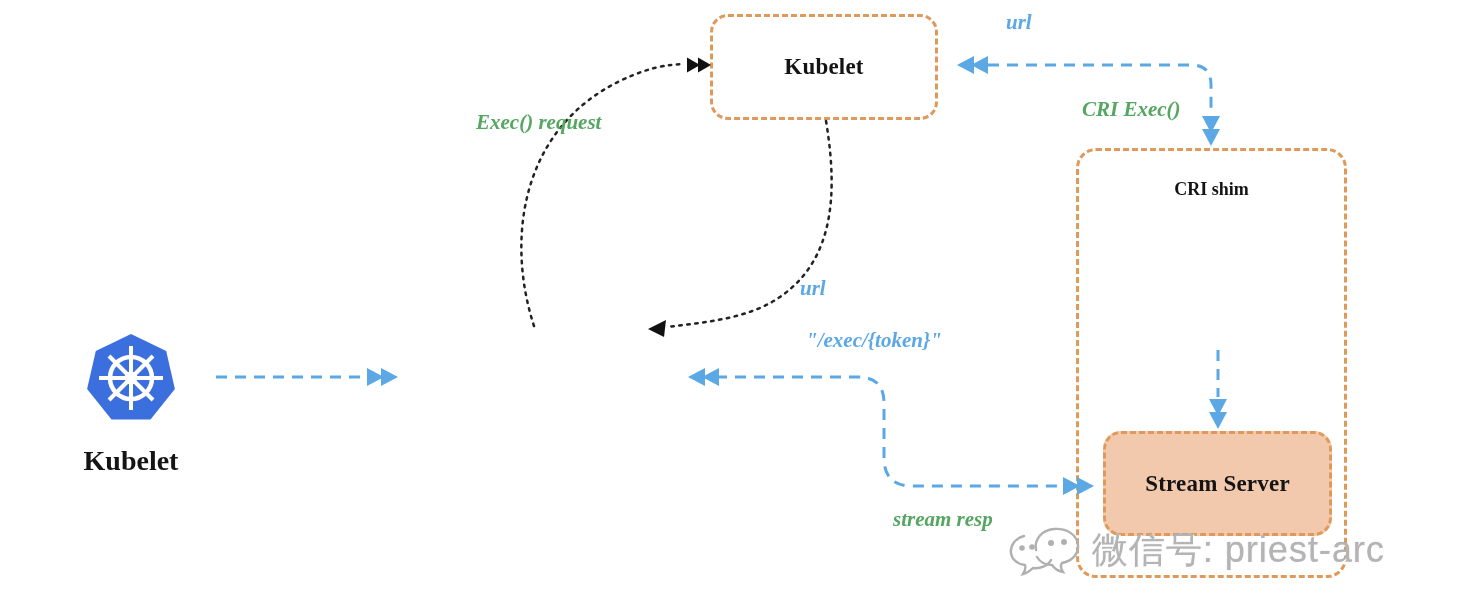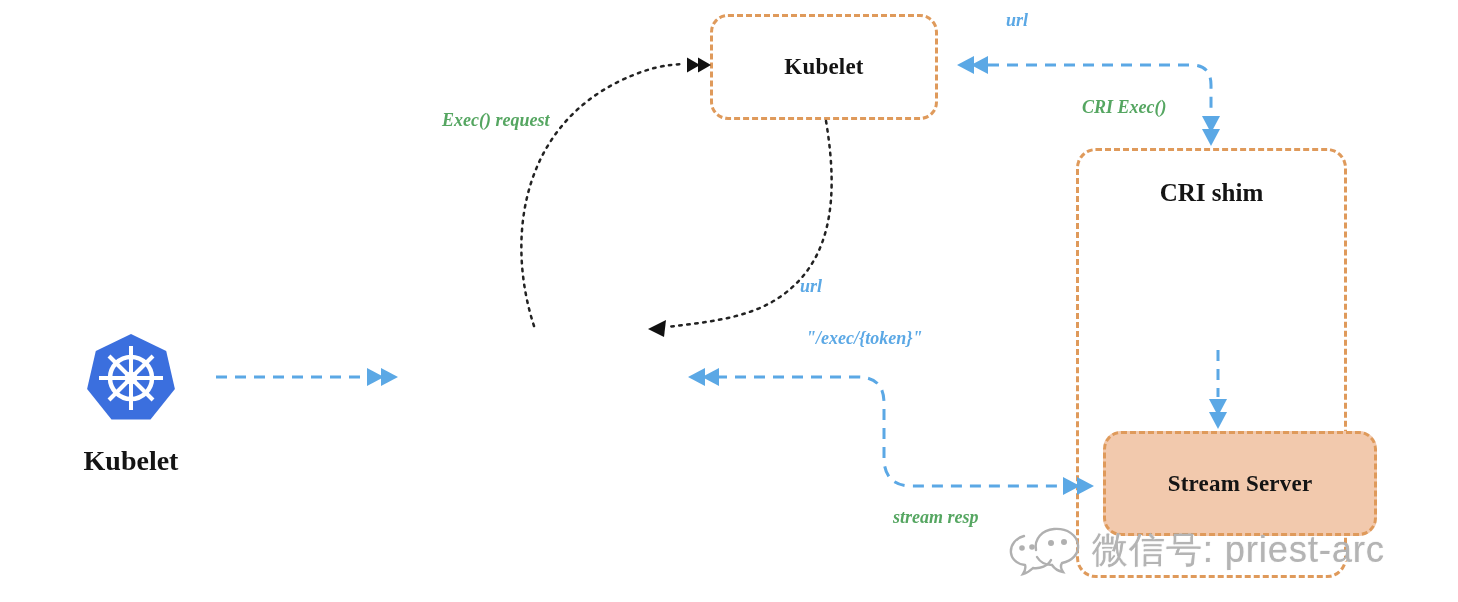--- a/index.html
+++ b/index.html
@@ -4,23 +4,23 @@
 <style>
   html,body{margin:0;padding:0;background:#fff;}
   .canvas{position:relative;width:1458px;height:602px;background:#ffffff;overflow:hidden;
           font-family:"Liberation Serif","DejaVu Serif",serif;}
   .box{position:absolute;border:3px dashed #DF9A5B;border-radius:18px;background:#fff;
        display:flex;align-items:center;justify-content:center;box-sizing:border-box;
        font-weight:700;font-size:23px;color:#141414;letter-spacing:.2px;}
   .box.filled{background:#F2C9AD;}
   .cri-outer{position:absolute;border:3px dashed #DF9A5B;border-radius:20px;background:#fff;box-sizing:border-box;}
   .cri-title{position:absolute;left:0;right:0;top:28px;text-align:center;
-             font-weight:700;font-size:25px;color:#141414;}
+             font-weight:700;font-size:18px;color:#141414;}
   .node-caption{position:absolute;font-weight:700;font-size:28px;color:#141414;text-align:center;}
-  .lbl{position:absolute;font-style:italic;font-weight:700;font-size:18px;white-space:nowrap;}
+  .lbl{position:absolute;font-style:italic;font-weight:700;font-size:21px;white-space:nowrap;}
   .green{color:#55A661;}
   .blue{color:#5BA8E5;}
   svg.layer{position:absolute;left:0;top:0;pointer-events:none;}
   .bl{fill:none;stroke:#5BA8E5;stroke-width:3;stroke-dasharray:11 8;}
   .blh{fill:#5BA8E5;stroke:none;}
   .bk{fill:none;stroke:#222;stroke-width:2.5;stroke-dasharray:2.5 5.5;stroke-linecap:round;}
   .bkh{fill:#111;stroke:none;}
   .wm-text{position:absolute;left:1092px;top:526px;
            font-family:"Liberation Sans","DejaVu Sans",sans-serif;
            font-size:36px;color:#b4b4b4;letter-spacing:1px;
@@ -36,21 +36,21 @@
   <div class="box" style="left:710px;top:14px;width:228px;height:106px;z-index:1;">
     <span>Kubelet</span>
   </div>
 
 
   <div class="cri-outer" style="left:1076px;top:148px;width:271px;height:430px;z-index:1;">
     <div class="cri-title">CRI shim</div>
   </div>
 
 
-  <div class="box filled" style="left:1103px;top:431px;width:274px;height:105px;z-index:2;">
+  <div class="box filled" style="left:1103px;top:431px;width:229px;height:105px;z-index:2;">
     <span>Stream Server</span>
   </div>
 
   <svg class="k8s-logo" width="94" height="98" viewBox="0 0 94 98">
     <polygon points="47,2 82.2,18.9 90.9,57 66.5,87.5 27.5,87.5 3.1,57 11.8,18.9" fill="#3B6FDE"></polygon>
     <circle cx="47" cy="46" r="21" fill="none" stroke="#fff" stroke-width="4.5"></circle>
     <g stroke="#fff" stroke-width="4">
       <line x1="47" y1="46" x2="47" y2="14"></line>
       <line x1="47" y1="46" x2="47" y2="78"></line>
       <line x1="47" y1="46" x2="15" y2="46"></line>
@@ -101,21 +101,21 @@
     <path class="bk" d="M534 326 C506 240 520 128 622 80 C652 66 668 65 683 64"></path>
     <g class="bkh">
       <polygon points="711,65 698,57.5 698,72.5"></polygon>
         <polygon points="700,65 687,57.5 687,72.5"></polygon>
     </g>
 
     <path class="bk" d="M826 121 C840 205 830 268 772 302 C742 319 702 323 666 327"></path>
     <polygon class="bkh" points="648,329 666,320 664,337"></polygon>
   </svg>
 
-  <div class="lbl green" style="left:442px;top:110px;z-index:4;">Exec() request</div>
+  <div class="lbl green" style="left:476px;top:110px;z-index:4;">Exec() request</div>
   <div class="lbl blue" style="left:800px;top:276px;z-index:4;">url</div>
   <div class="lbl blue" style="left:806px;top:328px;z-index:4;">"/exec/{token}"</div>
   <div class="lbl green" style="left:872px;top:507px;z-index:4;margin-left:21px;">stream resp</div>
   <div class="lbl blue" style="left:1006px;top:10px;z-index:4;">url</div>
   <div class="lbl green" style="left:1082px;top:97px;z-index:4;">CRI Exec()</div>
 
   <svg class="wm-icon" width="84" height="66" viewBox="0 0 84 66">
     <g fill="none" stroke="#b0b0b0" stroke-width="2.4" stroke-linecap="round">
       <path d="M18 20 C10 22 4 29 5 37 C6 44 12 48 19 49 C20 52 19 55 17 58 C21 57 25 54 27 52 C34 53 42 50 45 44"></path>
       <path d="M30 34 C28 23 36 14 48 13 C61 12 71 19 72 29 C73 38 66 45 56 47 C54 50 55 53 57 56 C52 55 48 52 46 49 C40 49 34 46 31 41"></path>

